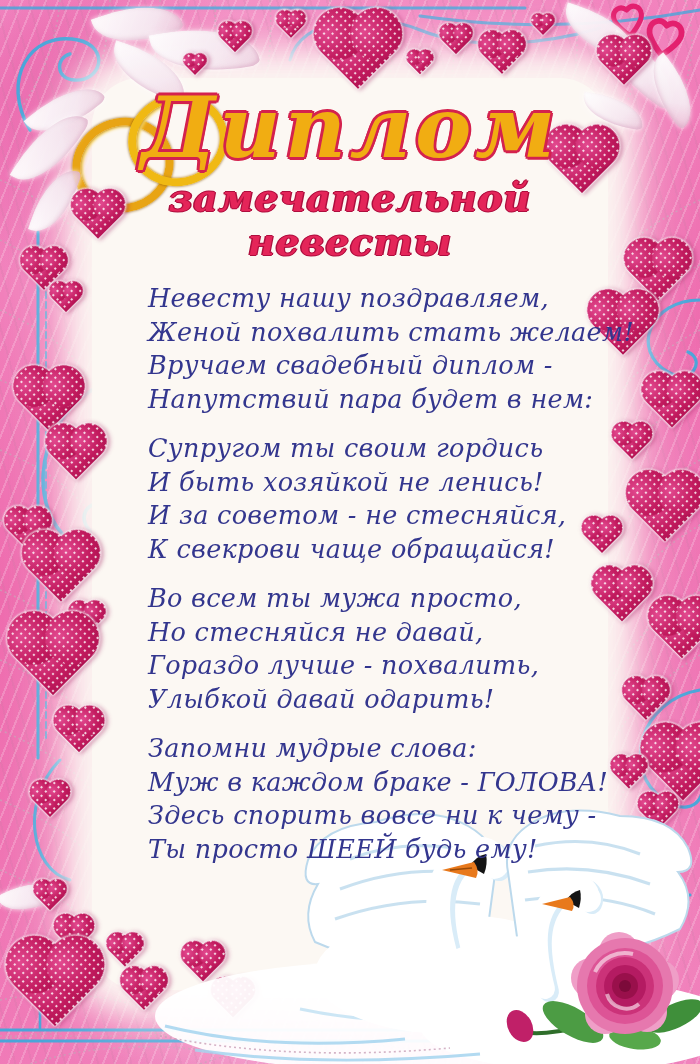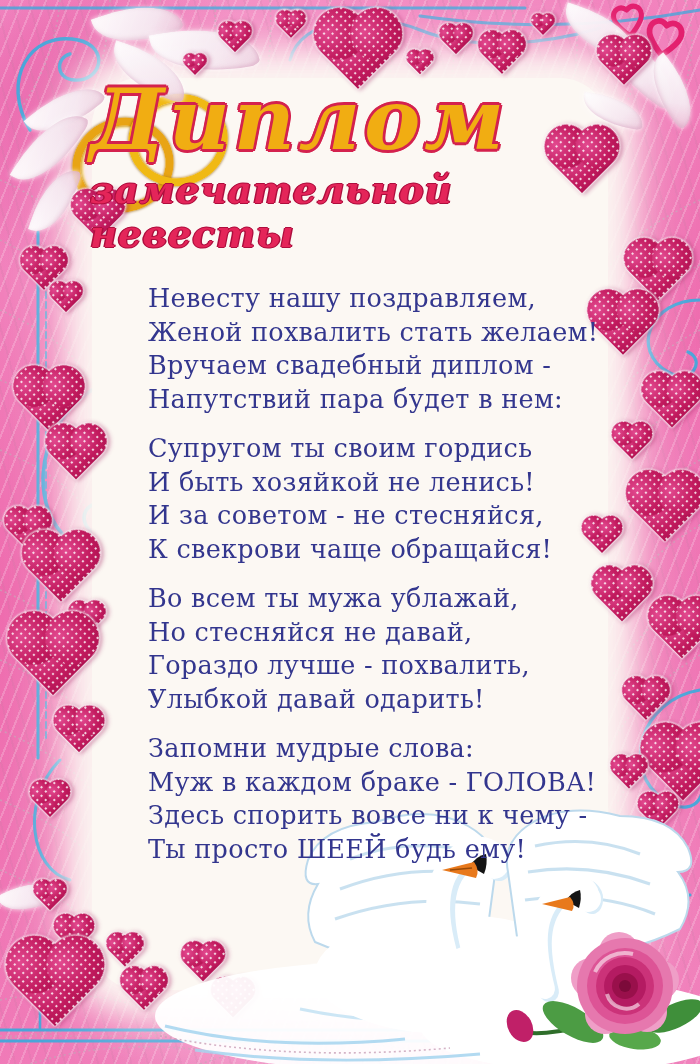--- a/index.html
+++ b/index.html
@@ -39,36 +39,36 @@
     position:absolute; z-index:3; opacity:.97;
     background:linear-gradient(135deg, #ffffff 0%, #f6e9f1 65%, #eccfdfd9 100%);
     border-radius:0 100% 12% 100%;
     box-shadow:0 0 5px rgba(255,255,255,.85), inset -2px -2px 4px rgba(214,160,190,.5);
     transform:rotate(var(--r));
   }
   .ring{
     position:absolute; z-index:3; border:8px solid #e8a414; border-radius:50%;
     box-shadow:inset 0 0 3px #a86c06, 0 0 3px #8a5a08, inset 2px 2px 3px #f8d86a;
   }
-  .title-wrap{position:absolute; z-index:5; left:90px; right:90px; top:76px; }
+  .title-wrap{position:absolute; z-index:5; left:90px; right:90px; top:84px; text-align:center;}
   .title{
     margin:0; font-style:italic; font-weight:bold; font-size:84px; line-height:1.05;
     letter-spacing:4px; color:#f1ad12;
     text-shadow:-2px -2px 0 #d4224e, 2px -2px 0 #d4224e, -2px 2px 0 #d4224e, 2px 2px 0 #d4224e,
                 -2.8px 0 0 #d4224e, 2.8px 0 0 #d4224e, 0 -2.8px 0 #d4224e, 0 2.8px 0 #d4224e;
   }
   .subtitle{
     margin:4px 0 0 0; font-style:italic; font-weight:bold; font-size:37px; letter-spacing:1px;
     color:#e42559;
     text-shadow:1.4px 0 #ae0e3e, -1.4px 0 #ae0e3e, 0 1.4px #ae0e3e, 0 -1.4px #ae0e3e;
   }
   .poem{position:absolute; z-index:5; left:148px; top:282px; width:470px;}
   .stanza{margin:0 0 16px 0;}
   .line{
-    font-size:25.5px; line-height:33.5px; color:#33368e;
+    font-style:italic; font-size:25.5px; line-height:33.5px; color:#33368e;
     letter-spacing:.3px; white-space:nowrap;
   }
   .swan-art{position:absolute; z-index:4; left:150px; top:764px; pointer-events:none;}
 </style>
 </head>
 <body>
 
 <div class="page">
 
   <svg class="decor-svg" width="700" height="1064" viewBox="0 0 700 1064">
@@ -204,21 +204,21 @@
       <div class="line">Вручаем свадебный диплом -</div>
       <div class="line">Напутствий пара будет в нем:</div>
     </div>
     <div class="stanza">
       <div class="line">Супругом ты своим гордись</div>
       <div class="line">И быть хозяйкой не ленись!</div>
       <div class="line">И за советом - не стесняйся,</div>
       <div class="line">К свекрови чаще обращайся!</div>
     </div>
     <div class="stanza">
-      <div class="line">Во всем ты мужа ублажай,</div>
+      <div class="line">Во всем ты мужа просто,</div>
       <div class="line">Но стесняйся не давай,</div>
       <div class="line">Гораздо лучше - похвалить,</div>
       <div class="line">Улыбкой давай одарить!</div>
     </div>
     <div class="stanza">
       <div class="line">Запомни мудрые слова:</div>
       <div class="line">Муж в каждом браке - ГОЛОВА!</div>
       <div class="line">Здесь спорить вовсе ни к чему -</div>
       <div class="line">Ты просто ШЕЕЙ будь ему!</div>
     </div>

